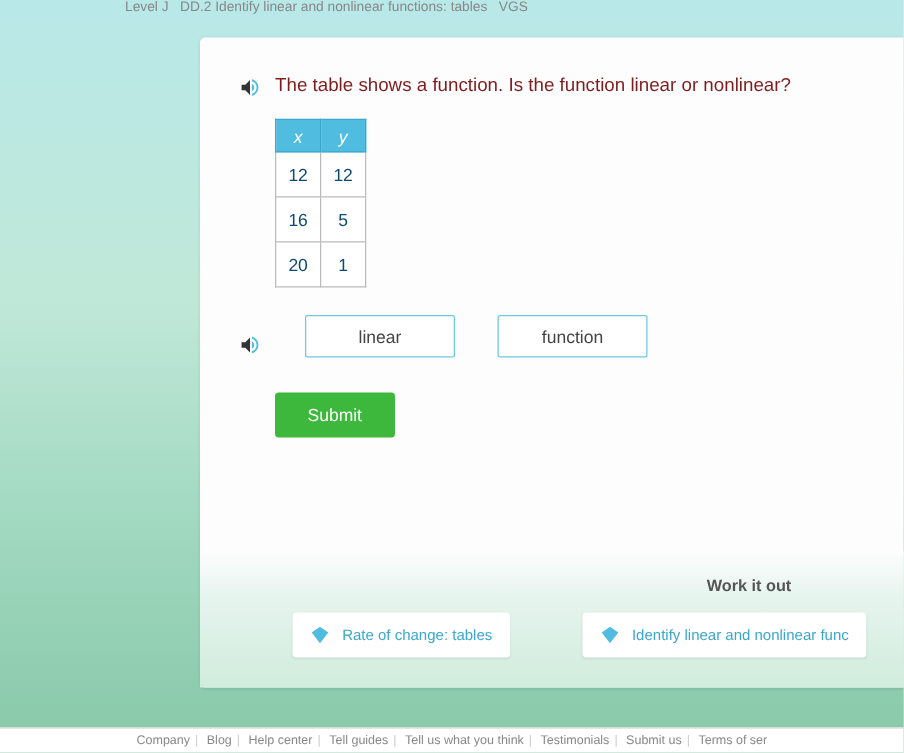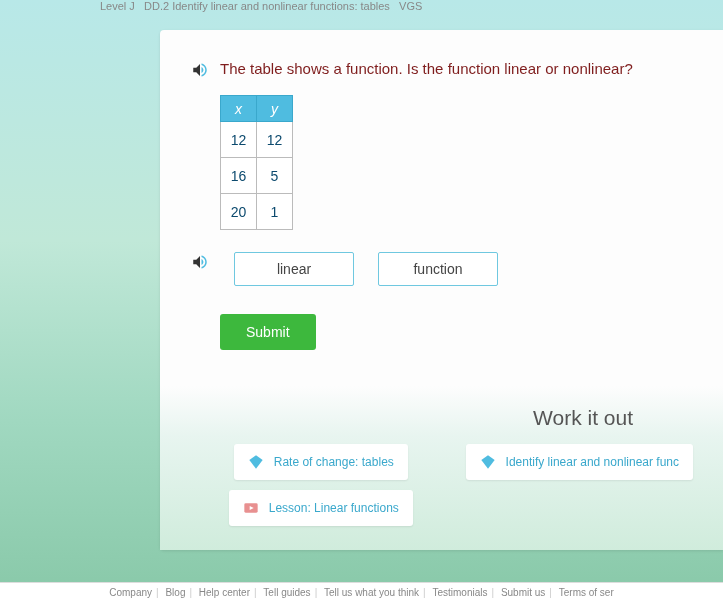--- a/index.html
+++ b/index.html
@@ -65,22 +65,22 @@
     table.func td {
       border: 1px solid #bbb;
       background: #fff;
       width: 36px;
       height: 36px;
       text-align: center;
       color: #0c4a6e;
     }
     .answers-row {
       display: flex;
-      align-items: flex-start;
-      gap: 24px;
+      align-items: flex-end;
+      gap: 34px;
       margin-left: 0;
       margin-bottom: 28px;
     }
     .answer-btn {
       border: 1px solid #6fc8e0;
       background: #fff;
       padding: 8px 0;
       width: 120px;
       text-align: center;
       font-size: 14px;
@@ -105,23 +105,23 @@
       right: 0;
       padding: 20px 30px 24px 30px;
       background: linear-gradient(to bottom, #fdfdfd 0%, #e8f5f0 30%, #d0ecdc 100%);
     }
     .workout-titles {
       text-align: right;
       margin-right: 60px;
       margin-bottom: 14px;
     }
     .workout-title {
-      font-size: 21px;
+      font-size: 13px;
       color: #555;
-      font-weight: 400;
+      font-weight: 700;
     }
     .workout-sub {
       font-size: 13px;
       color: #666;
     }
     .help-grid {
       display: flex;
       gap: 14px;
       flex-wrap: wrap;
     }
@@ -219,27 +219,20 @@
       <div class="workout-title">Work it out</div>
     </div>
     <div class="help-grid">
       <div class="help-col" style="flex:1.4">
         <div class="help-card">
           <svg class="hicon" viewBox="0 0 24 24">
               <polygon points="12,2 22,9 12,22 2,9" fill="#4fbce0"></polygon>
             </svg>
           <span>Rate of change: tables</span>
         </div>
-        <div class="help-card">
-          <svg class="hicon" viewBox="0 0 24 24">
-              <rect x="2" y="5" width="20" height="14" rx="2" fill="#e89090"></rect>
-              <polygon points="10,9 16,12 10,15" fill="#fff"></polygon>
-            </svg>
-          <span>Lesson: Linear functions</span>
-        </div>
       </div>
       <div class="help-col" style="flex:1">
         <div class="help-card">
           <svg class="hicon" viewBox="0 0 24 24">
               <polygon points="12,2 22,9 12,22 2,9" fill="#4fbce0"></polygon>
             </svg>
           <span>Identify linear and nonlinear func</span>
         </div>
       </div>
     </div>

